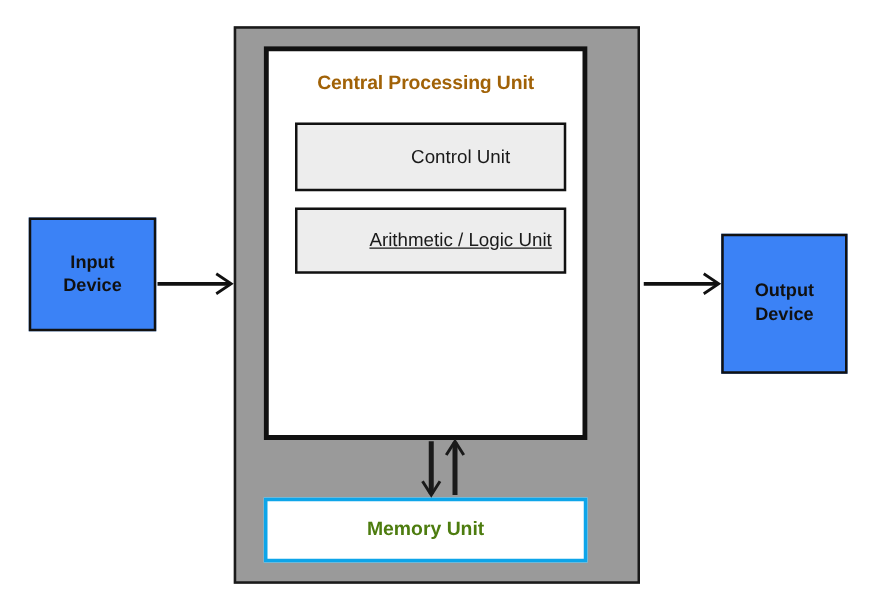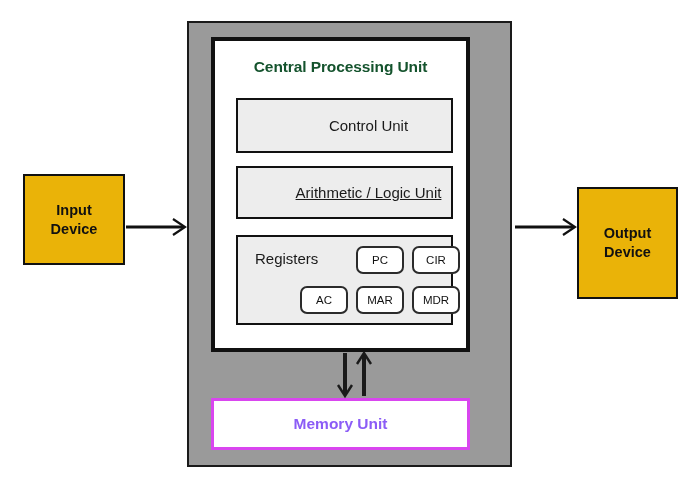--- a/index.html
+++ b/index.html
@@ -43,21 +43,21 @@
     box-sizing: border-box;
   }
   .cpu-title {
     position: absolute;
     left: 0;
     top: 17px;
     width: 100%;
     text-align: center;
     font-size: 15.5px;
     font-weight: bold;
-    color: #14532d;
+    color: #a16207;
     letter-spacing: -0.1px;
   }
 
   
   .unit-box {
     position: absolute;
     background: #ededed;
     border: 2px solid #111111;
     box-sizing: border-box;
     display: flex;
@@ -119,34 +119,34 @@
   .reg-mdr { left: 174px; top: 49px; width: 48px; }
 
   
   .memory-unit {
     position: absolute;
     left: 211px;
     top: 398px;
     width: 259px;
     height: 52px;
     background: #ffffff;
-    border: 3px solid #d946ef;
+    border: 3px solid #0ea5e9;
     box-sizing: border-box;
     display: flex;
     align-items: center;
     justify-content: center;
     font-size: 15.5px;
     font-weight: bold;
-    color: #8b5cf6;
+    color: #4d7c0f;
   }
 
   
   .device-box {
     position: absolute;
-    background: #eab308;
+    background: #3b82f6;
     border: 2px solid #111111;
     box-sizing: border-box;
     display: flex;
     flex-direction: column;
     align-items: center;
     justify-content: center;
     font-size: 14.5px;
     font-weight: bold;
     color: #111111;
     line-height: 1.28;
@@ -195,39 +195,20 @@
     <div class="cpu-title">Central Processing Unit</div>
 
     <div class="unit-box control-unit">
       <span>Control Unit</span>
     </div>
 
     <div class="unit-box alu">
       <span>Arithmetic / Logic Unit</span>
     </div>
 
-    <div class="registers-panel">
-      <span class="registers-label">Registers</span>
-
-      <div class="reg-chip reg-pc">
-        <span>PC</span>
-      </div>
-      <div class="reg-chip reg-cir">
-        <span>CIR</span>
-      </div>
-      <div class="reg-chip reg-ac">
-        <span>AC</span>
-      </div>
-      <div class="reg-chip reg-mar">
-        <span>MAR</span>
-      </div>
-      <div class="reg-chip reg-mdr">
-        <span>MDR</span>
-      </div>
-    </div>
   </div>
 
   <div class="memory-unit">
     <span>Memory Unit</span>
   </div>
 
   <svg class="arrows" viewBox="0 0 700 490">
 
     <g>
       <line x1="126" y1="227" x2="184" y2="227" stroke="#111111" stroke-width="3"></line>

